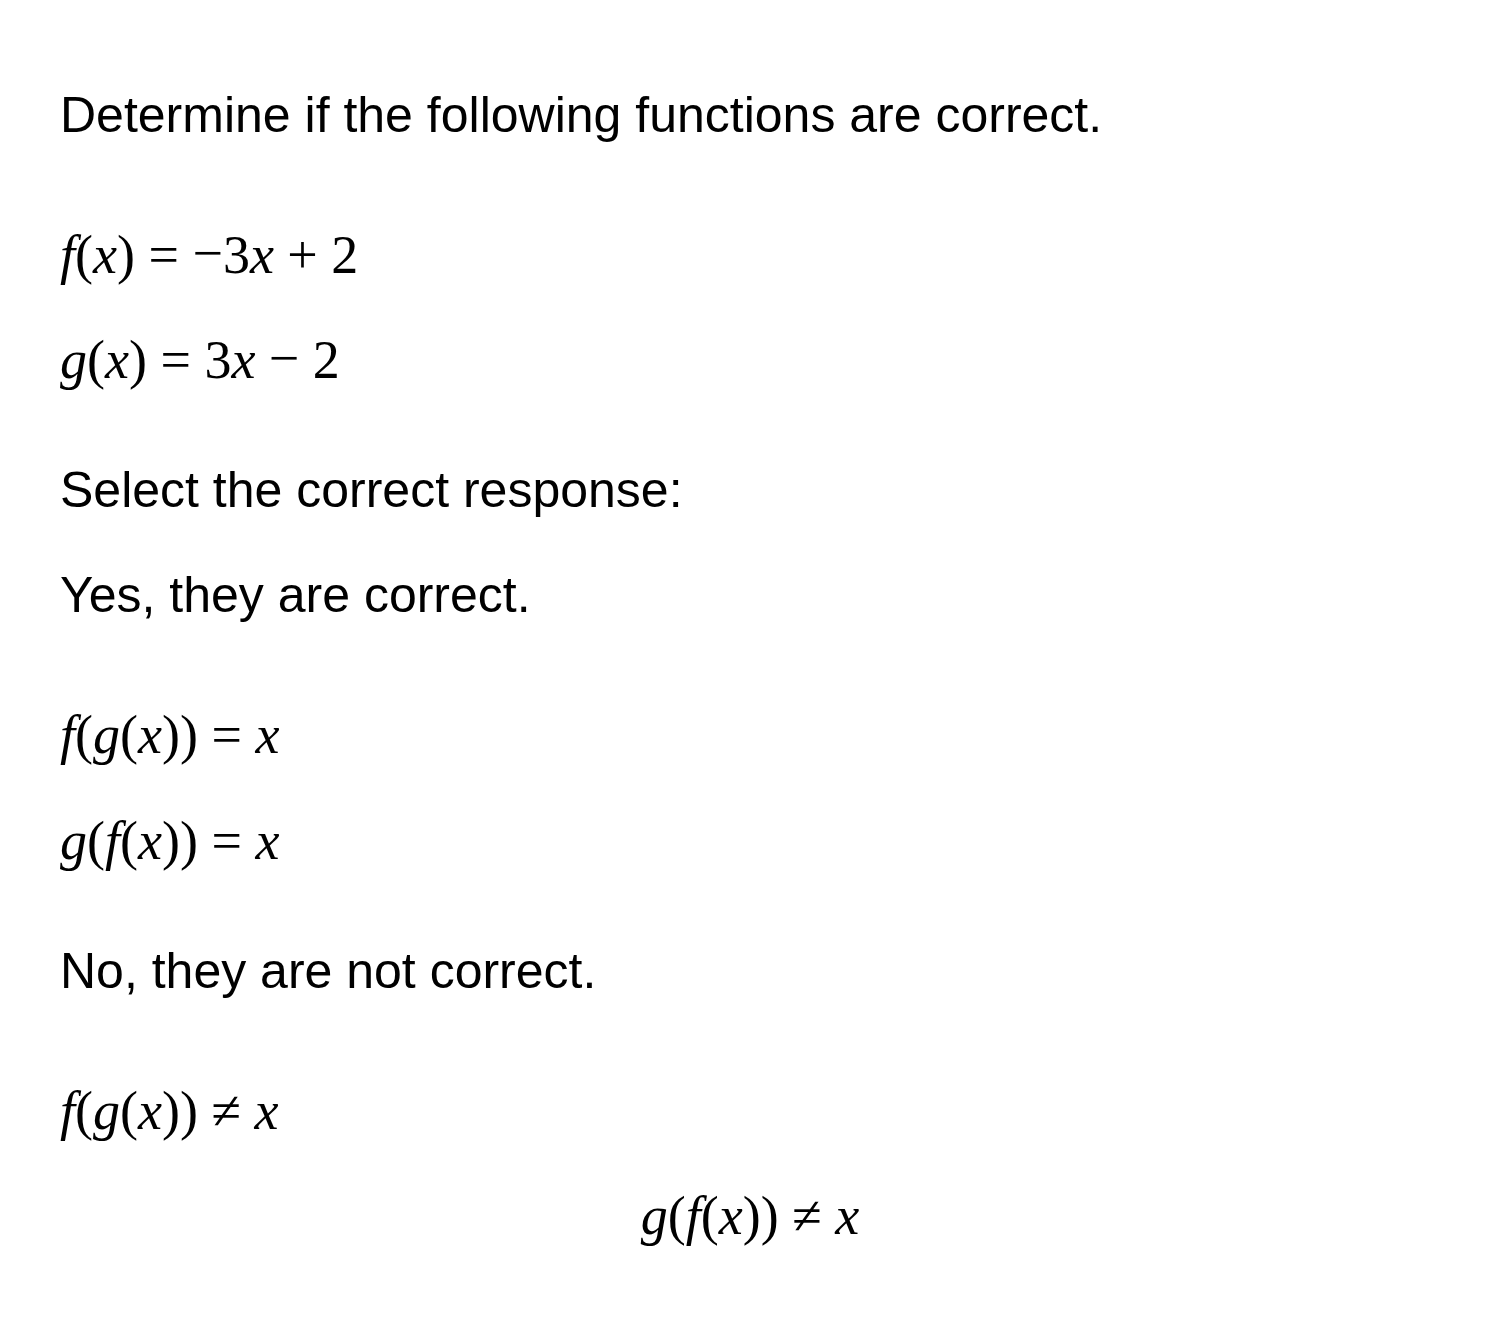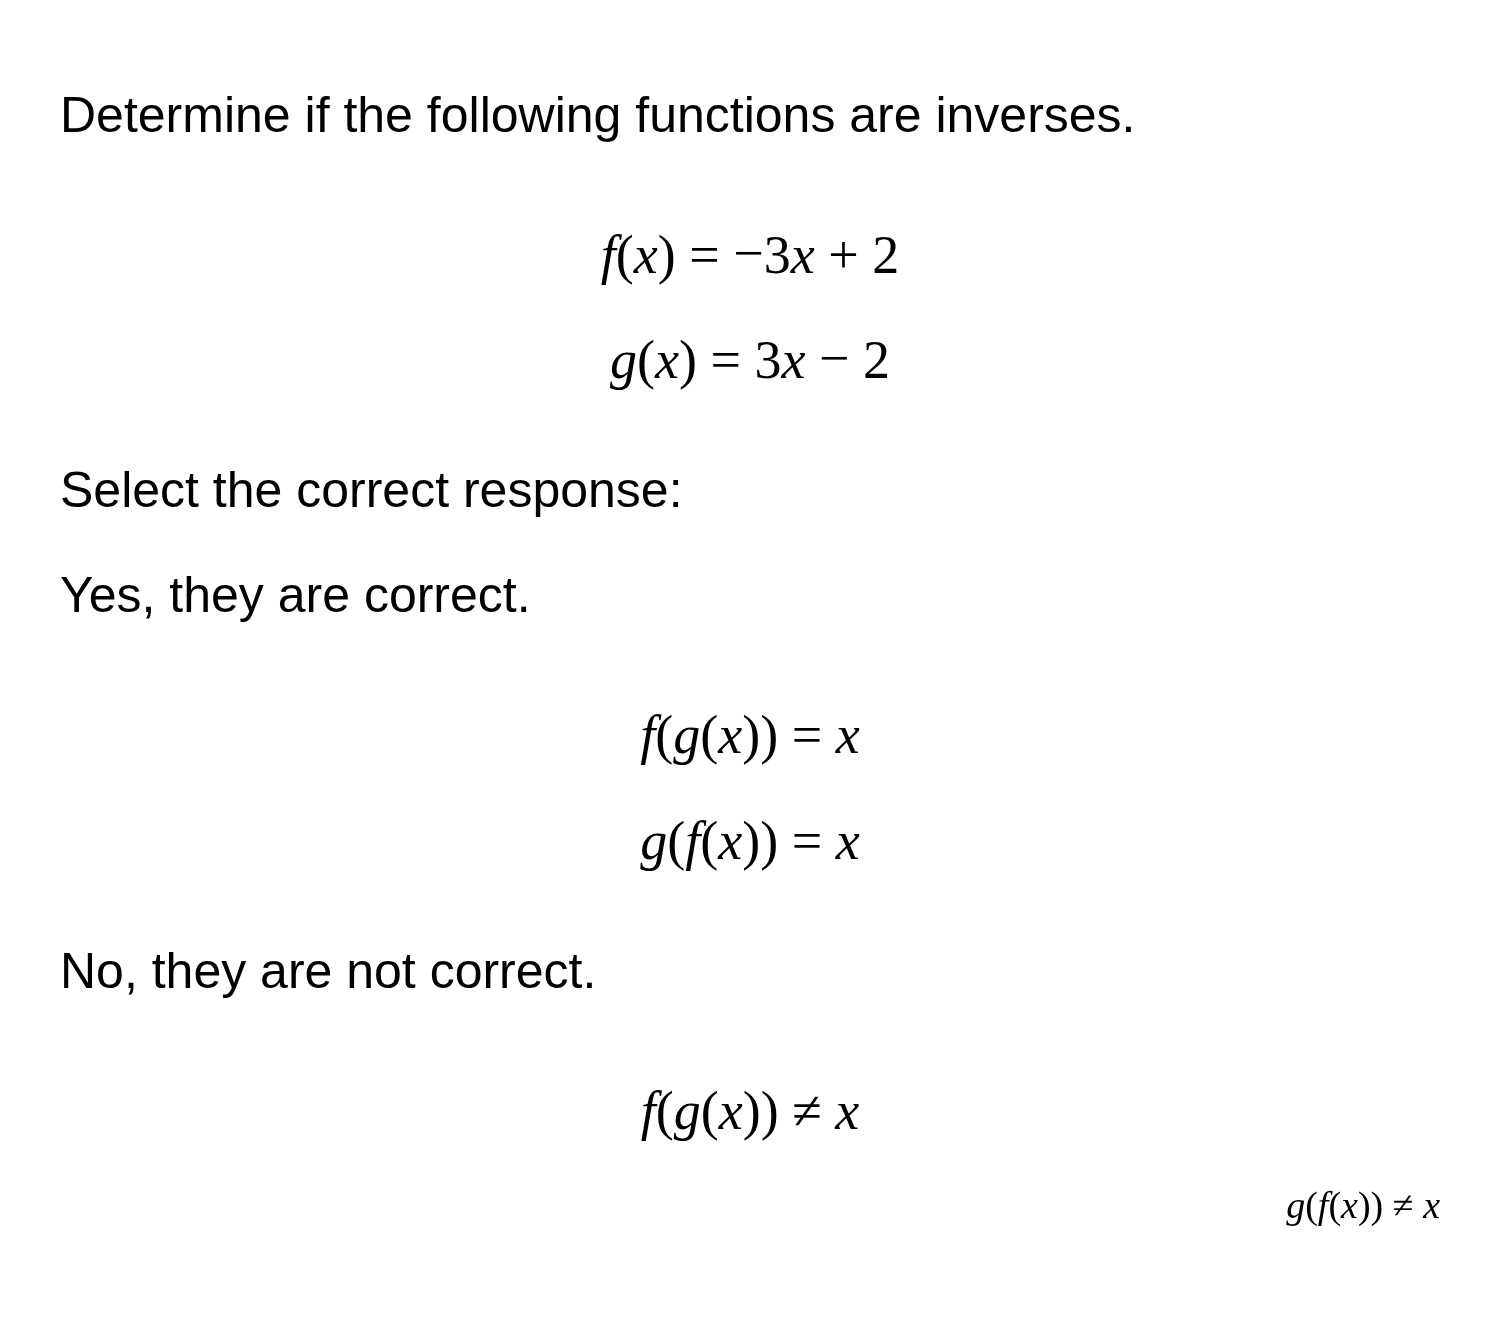--- a/index.html
+++ b/index.html
@@ -16,46 +16,46 @@
       padding: 80px 60px 50px 60px;
     }
     .text-line {
       font-size: 50px;
       line-height: 1.4;
       margin-bottom: 10px;
     }
     .math-block {
       font-family: "Times New Roman", Georgia, serif;
       font-size: 54px;
-      text-align: center;
+      text-align: left;
       margin: 35px 0;
       line-height: 1.3;
     }
     .math-left {
       font-family: "Times New Roman", Georgia, serif;
-      font-size: 38px;
-      text-align: right;
+      font-size: 54px;
+      text-align: center;
       margin: 30px 0;
       line-height: 1.3;
     }
     .italic {
       font-style: italic;
     }
     .spacer-sm {
       height: 25px;
     }
     .minus {
       display: inline-block;
       transform: translateY(-2px);
     }
   </style>
 </head>
 <body>
 
-<div class="text-line">Determine if the following functions are inverses.</div>
+<div class="text-line">Determine if the following functions are correct.</div>
 
 <div class="spacer-sm"></div>
 
 <div class="math-block">
   <span class="italic">f</span>(<span class="italic">x</span>) = <span class="minus">−</span>3<span class="italic">x</span> + 2
 </div>
 
 <div class="math-block">
   <span class="italic">g</span>(<span class="italic">x</span>) = 3<span class="italic">x</span> <span class="minus">−</span> 2
 </div>

